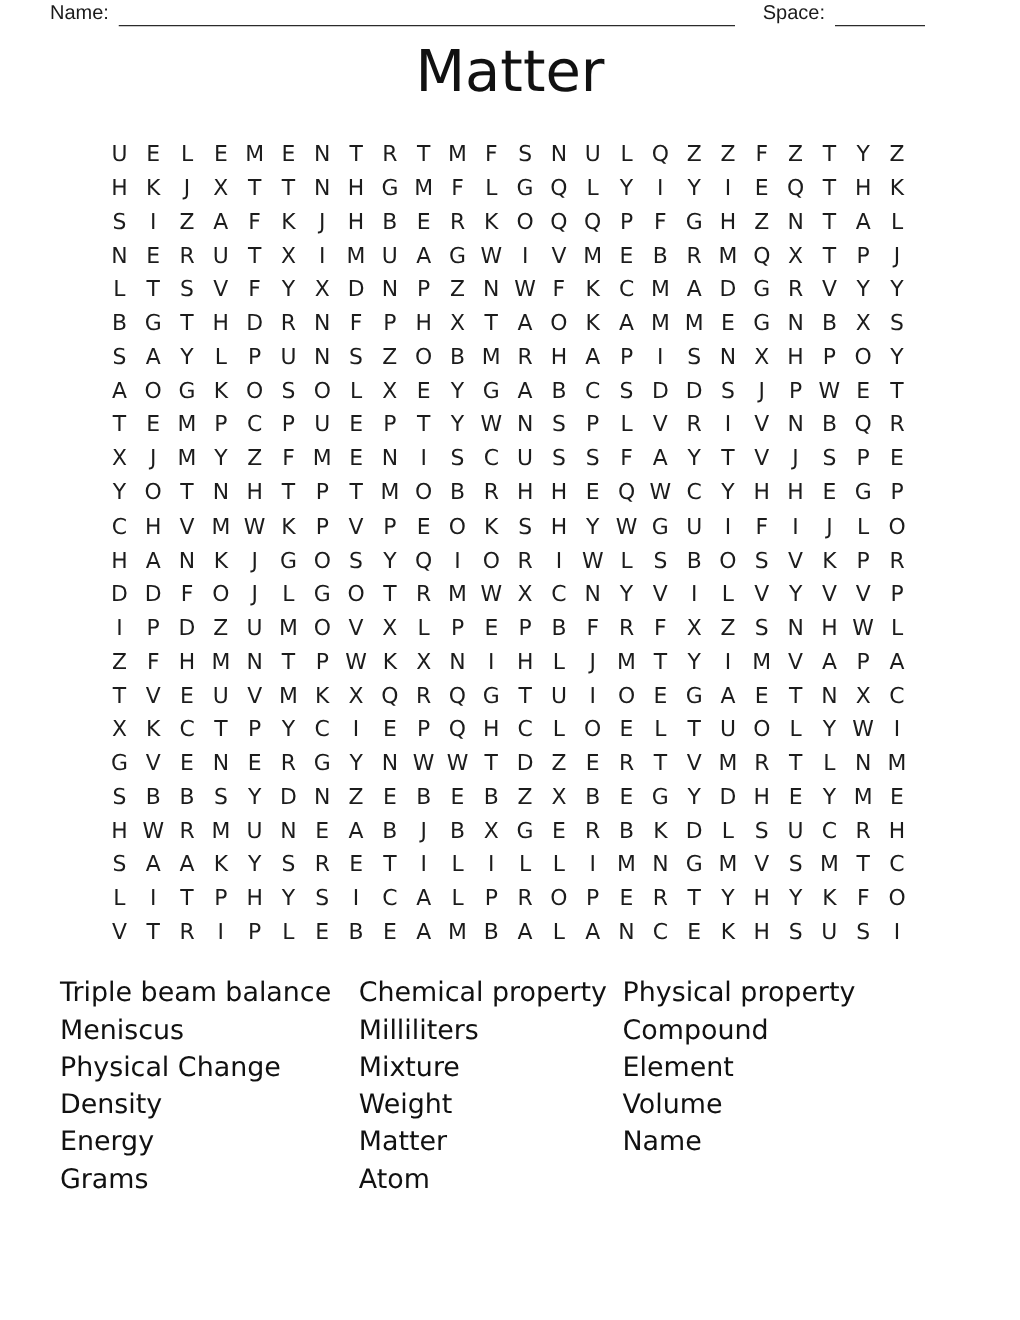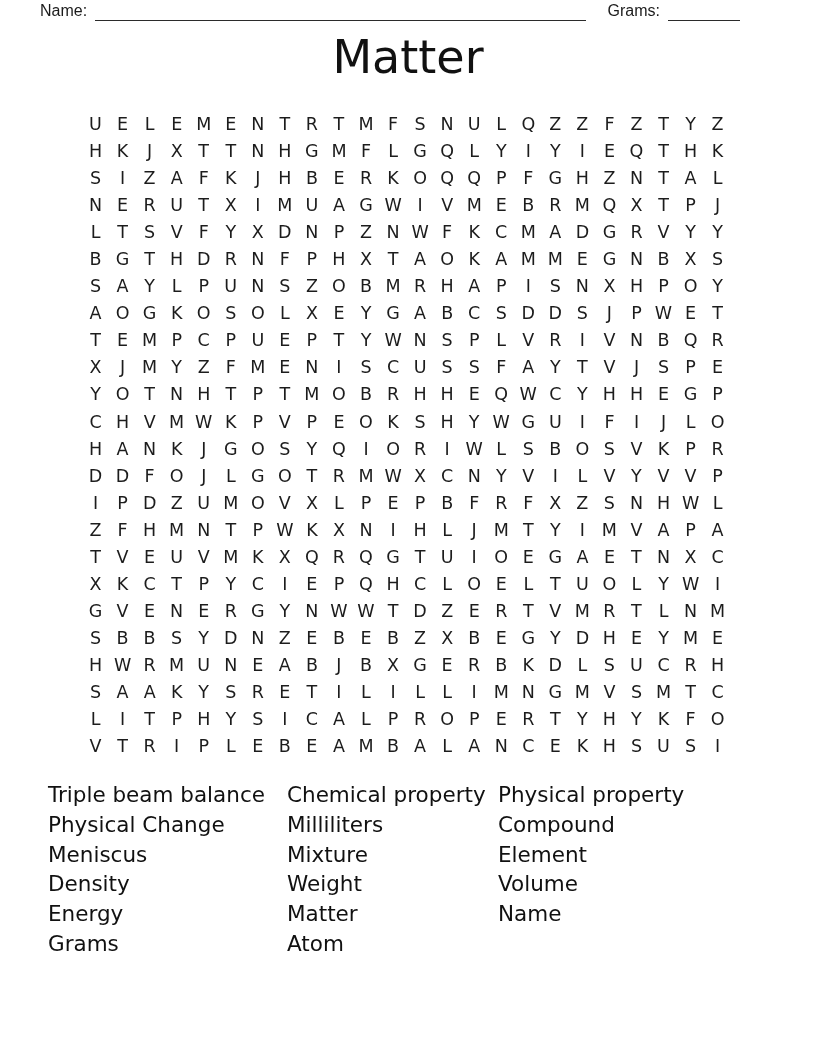--- a/index.html
+++ b/index.html
@@ -50,21 +50,21 @@
   }
 </style>
 </head>
 <body>
 
 <div class="page">
 
   <div class="header">
     <span class="hdr-label">Name:</span>
     <span class="blank-line name-line"></span>
-    <span class="hdr-label date-label">Grams:</span>
+    <span class="hdr-label date-label">Space:</span>
     <span class="blank-line date-line"></span>
   </div>
 
   <div class="title">Matter</div>
 
   <div class="grid" id="letter-grid">
       <span class="cell">U</span>
       <span class="cell">E</span>
       <span class="cell">L</span>
       <span class="cell">E</span>
@@ -638,22 +638,22 @@
       <span class="cell">H</span>
       <span class="cell">S</span>
       <span class="cell">U</span>
       <span class="cell">S</span>
       <span class="cell">I</span>
     </div>
 
   <div class="word-bank" id="word-bank">
       <div class="wb-col wb-col-0">
         <div class="word">Triple beam balance</div>
+        <div class="word">Meniscus</div>
         <div class="word">Physical Change</div>
-        <div class="word">Meniscus</div>
         <div class="word">Density</div>
         <div class="word">Energy</div>
         <div class="word">Grams</div>
       </div>
       <div class="wb-col wb-col-1">
         <div class="word">Chemical property</div>
         <div class="word">Milliliters</div>
         <div class="word">Mixture</div>
         <div class="word">Weight</div>
         <div class="word">Matter</div>

